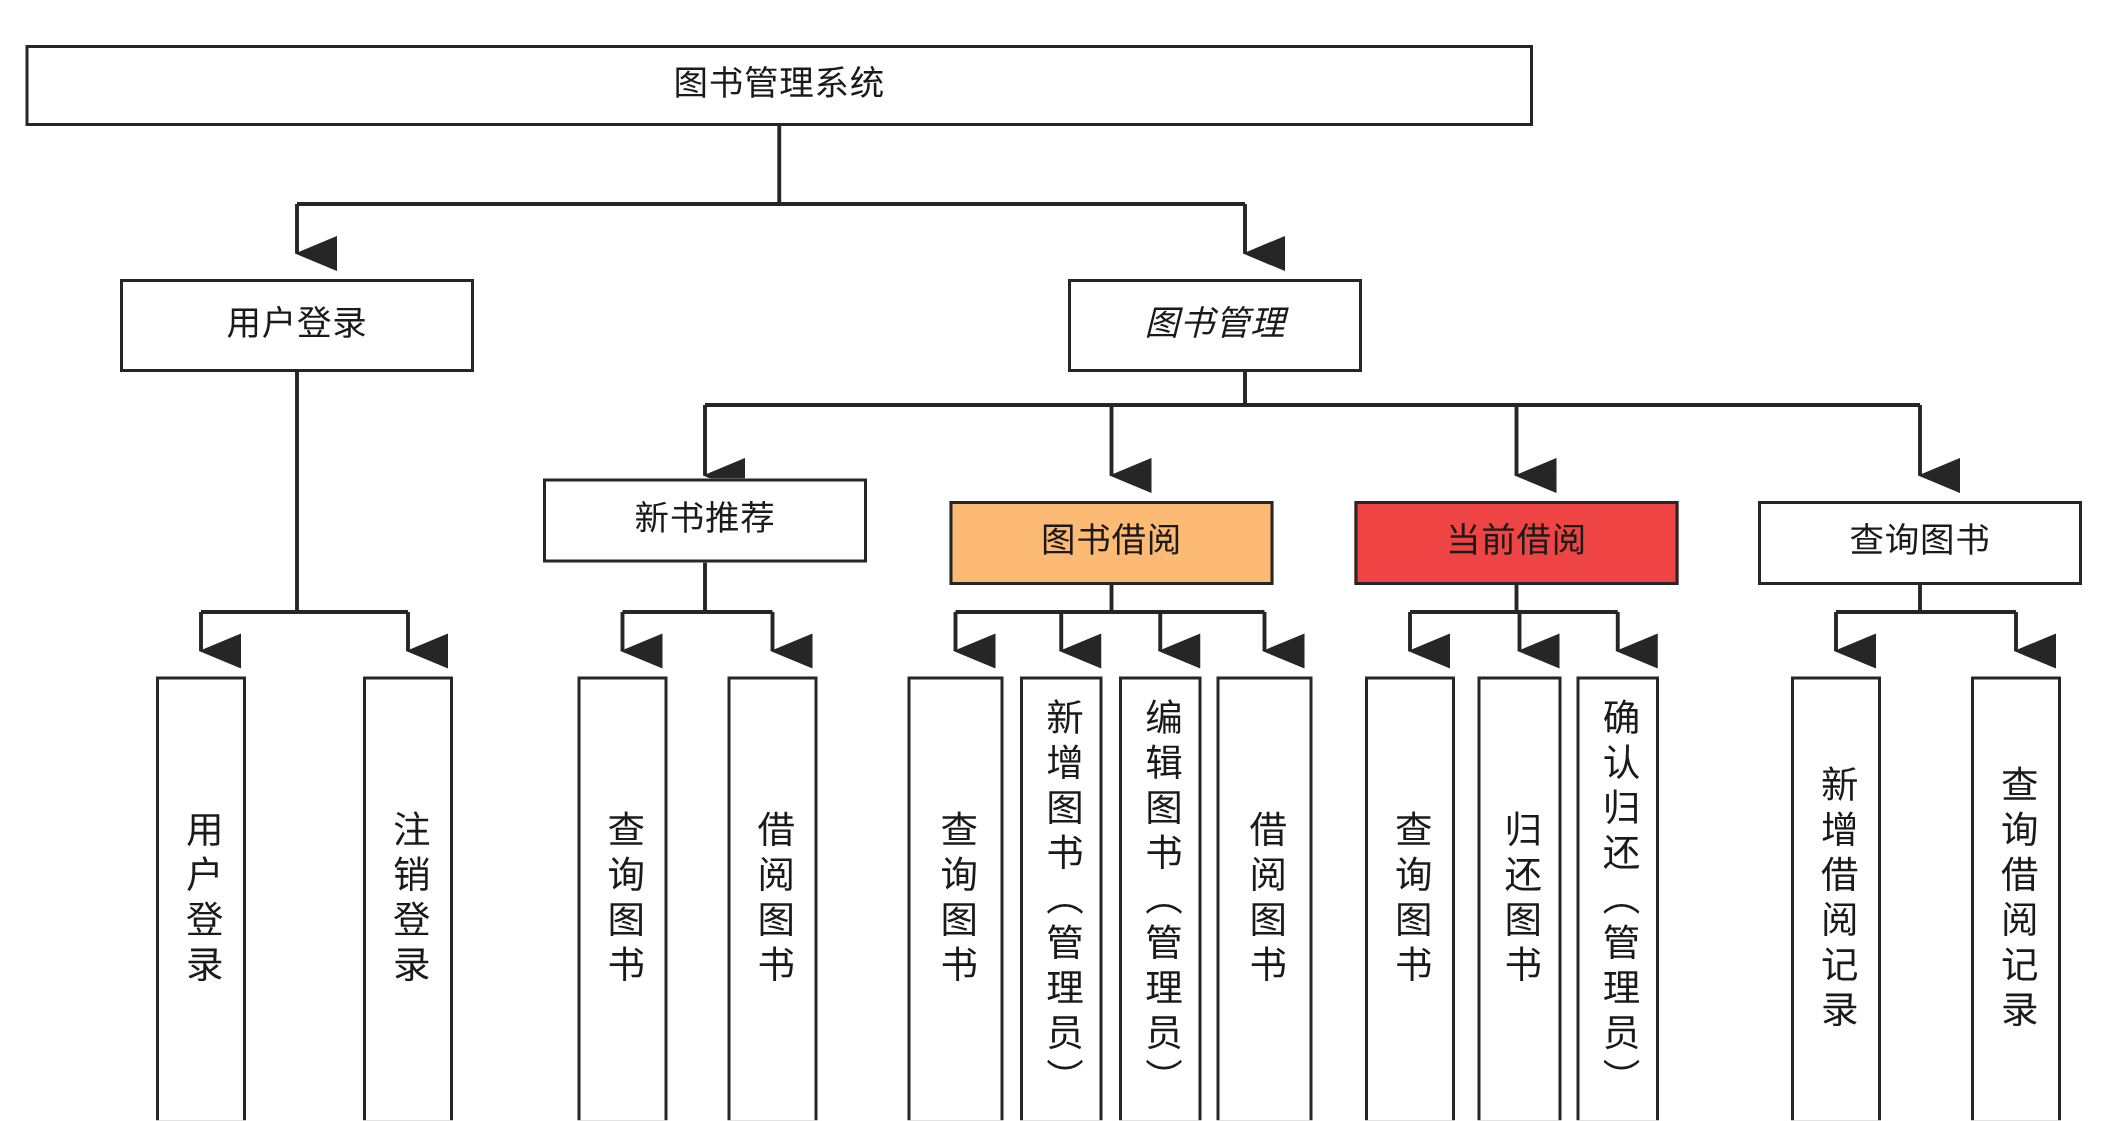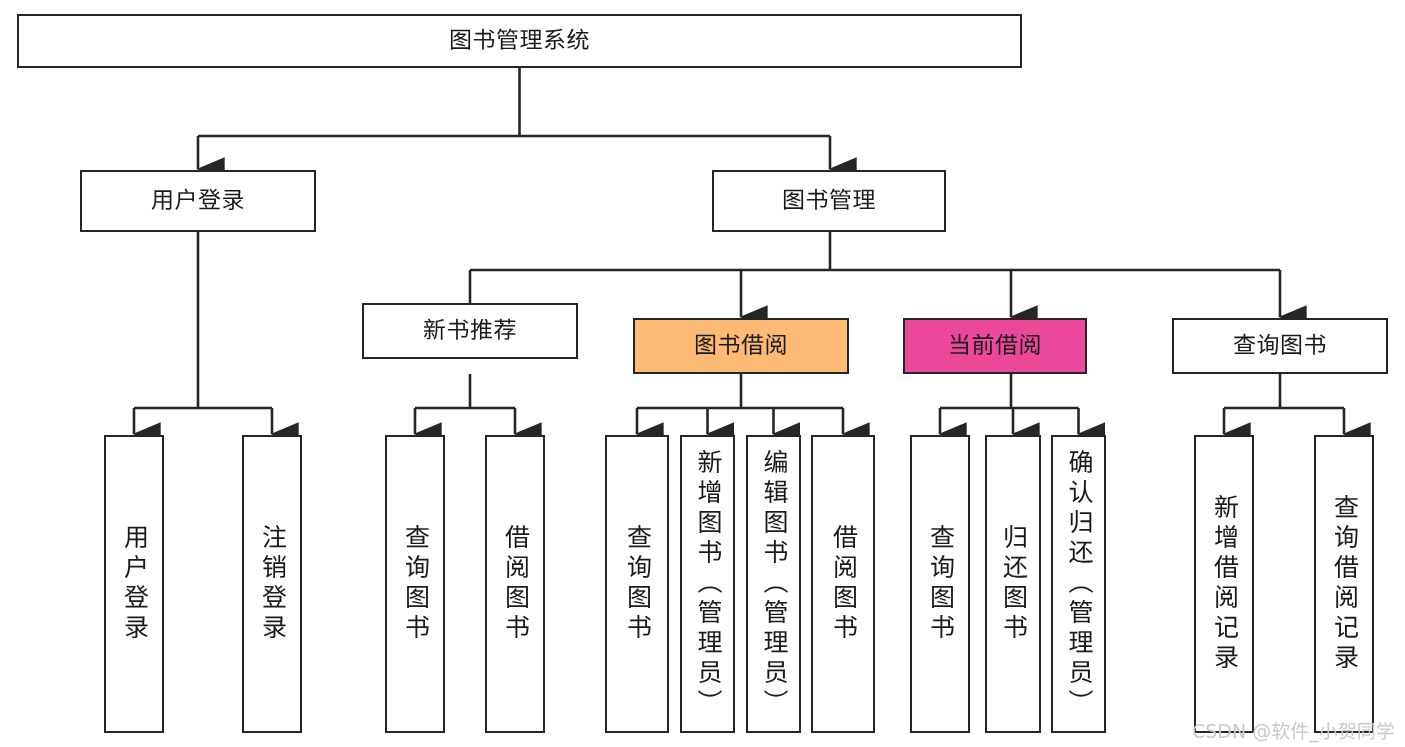--- a/index.html
+++ b/index.html
@@ -27,20 +27,21 @@
   }
   .node-box {
     position: absolute;
     box-sizing: border-box;
     background: #ffffff;
     border: 2px solid #f9a8d4;
     display: flex;
     align-items: center;
     justify-content: center;
     overflow: hidden;
+    margin-top: 16px;
   }
   .node-label {
     color: #1a1a1a;
     text-align: center;
     line-height: 1.18;
     letter-spacing: 0.5px;
     white-space: nowrap;
   }
   .node-horizontal .node-label {
     font-size: 23px;
@@ -114,30 +115,30 @@
       </g>
   </svg>
 
   <div id="node-layer">
       <div class="node-box node-horizontal" style="left: 17px; top: 14px; width: 1005px; height: 54px; border-color: rgb(38, 38, 38); background: rgb(255, 255, 255);">
         <span class="node-label">图书管理系统</span>
       </div>
       <div class="node-box node-horizontal" style="left: 80px; top: 170px; width: 236px; height: 62px; border-color: rgb(38, 38, 38); background: rgb(255, 255, 255);">
         <span class="node-label">用户登录</span>
       </div>
-      <div class="node-box node-horizontal" style="left: 712px; top: 170px; width: 234px; height: 62px; border-color: rgb(38, 38, 38); background: rgb(255, 255, 255);">
+      <div class="node-box node-horizontal" style="left: 712px; top: 170px; width: 196px; height: 62px; border-color: rgb(38, 38, 38); background: rgb(255, 255, 255); font-style: italic;">
         <span class="node-label">图书管理</span>
       </div>
       <div class="node-box node-horizontal" style="left: 362px; top: 303px; width: 216px; height: 56px; border-color: rgb(38, 38, 38); background: rgb(255, 255, 255); align-items: center;">
         <span class="node-label">新书推荐</span>
       </div>
       <div class="node-box node-horizontal" style="left: 633px; top: 318px; width: 216px; height: 56px; border-color: rgb(38, 38, 38); background: #fdba74;">
         <span class="node-label">图书借阅</span>
       </div>
-      <div class="node-box node-horizontal" style="left: 903px; top: 318px; width: 184px; height: 56px; border-color: rgb(38, 38, 38); background: #ec4899;">
+      <div class="node-box node-horizontal" style="left: 903px; top: 318px; width: 216px; height: 56px; border-color: rgb(38, 38, 38); background: #ef4444;">
         <span class="node-label">当前借阅</span>
       </div>
       <div class="node-box node-horizontal" style="left: 1172px; top: 318px; width: 216px; height: 56px; border-color: rgb(38, 38, 38); background: rgb(255, 255, 255);">
         <span class="node-label">查询图书</span>
       </div>
       <div class="node-box node-vertical" style="left: 104px; top: 435px; width: 60px; height: 298px; border-color: rgb(38, 38, 38); background: rgb(255, 255, 255);">
         <span class="node-label">用户登录</span>
       </div>
       <div class="node-box node-vertical" style="left: 242px; top: 435px; width: 60px; height: 298px; border-color: rgb(38, 38, 38); background: rgb(255, 255, 255);">
         <span class="node-label">注销登录</span>
@@ -170,15 +171,14 @@
         <span class="node-label">确认归还（管理员）</span>
       </div>
       <div class="node-box node-vertical" style="left: 1194px; top: 435px; width: 60px; height: 298px; border-color: rgb(38, 38, 38); background: rgb(255, 255, 255);">
         <span class="node-label">新增借阅记录</span>
       </div>
       <div class="node-box node-vertical" style="left: 1314px; top: 435px; width: 60px; height: 298px; border-color: rgb(38, 38, 38); background: rgb(255, 255, 255);">
         <span class="node-label">查询借阅记录</span>
       </div>
     </div>
 
-  <div class="watermark" style="left: 1192px; top: 716px; color: rgb(201, 201, 201);">CSDN @软件_小贺同学</div>
 
 </div>
 
 </body></html>

